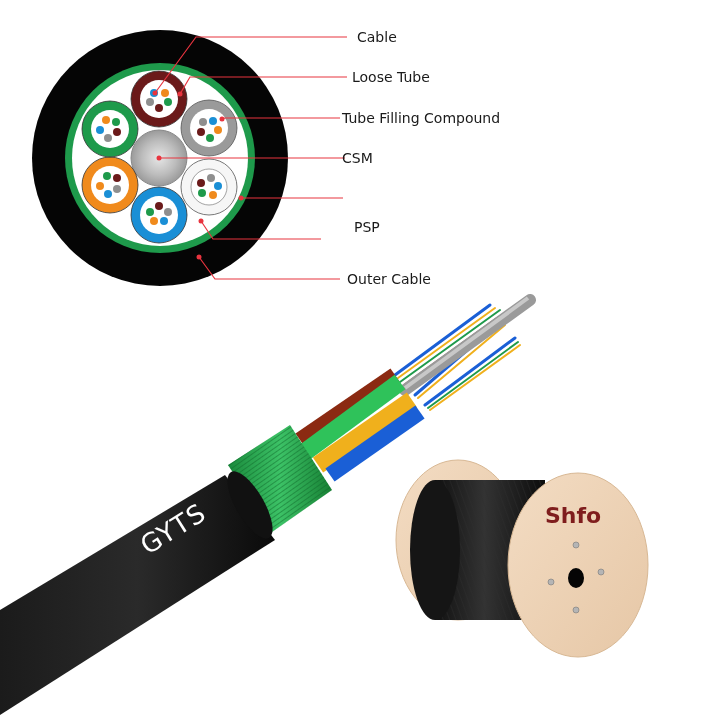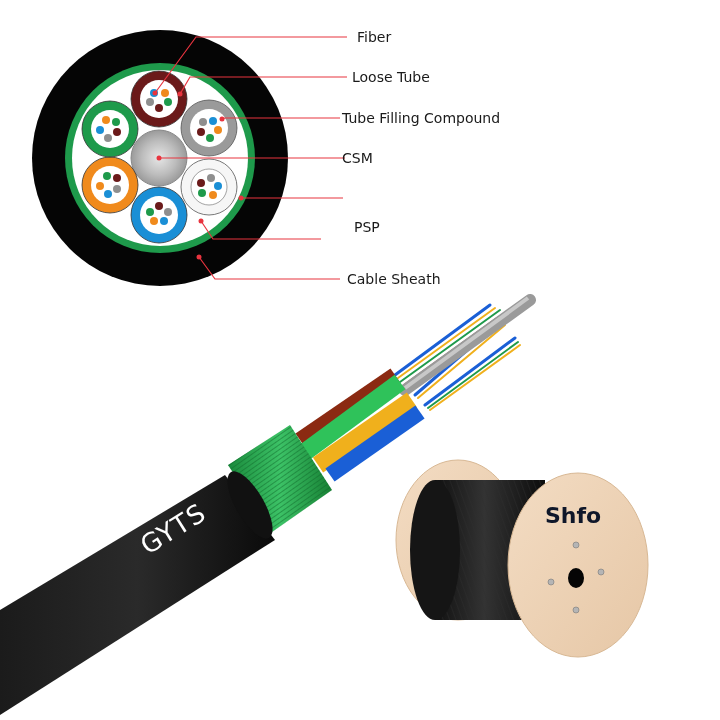--- a/index.html
+++ b/index.html
@@ -166,23 +166,23 @@
       <ellipse cx="435" cy="550" rx="25" ry="70" fill="#151515"></ellipse>
       <ellipse cx="578" cy="565" rx="70" ry="92" fill="url(#woodGrad)" stroke="#d8b894" stroke-width="1"></ellipse>
       <ellipse cx="576" cy="578" rx="8" ry="10" fill="#050505"></ellipse>
       <circle cx="576" cy="545" r="3" fill="#b5b5b5" stroke="#777" stroke-width="0.6"></circle>
       <circle cx="601" cy="572" r="3" fill="#b5b5b5" stroke="#777" stroke-width="0.6"></circle>
       <circle cx="551" cy="582" r="3" fill="#b5b5b5" stroke="#777" stroke-width="0.6"></circle>
       <circle cx="576" cy="610" r="3" fill="#b5b5b5" stroke="#777" stroke-width="0.6"></circle>
     </g>
   </svg>
 
-  <div class="label" style="left:357px; top:29px;">Fiber</div>
+  <div class="label" style="left:357px; top:29px;">Cable</div>
   <div class="label" style="left:352px; top:69px;">Loose Tube</div>
   <div class="label" style="left:342px; top:110px;">Tube Filling Compound</div>
   <div class="label" style="left:342px; top:150px;">CSM</div>
   <div class="label" style="left:354px; top:184px;margin-top:35px;">PSP</div>
-  <div class="label" style="left:347px; top:271px;">Cable Sheath</div>
+  <div class="label" style="left:347px; top:271px;">Outer Cable</div>
 
   <div style="position:absolute; left:135px; top:535px; font-size:26px; color:#ffffff; letter-spacing:1px; transform:rotate(-32deg); transform-origin:left top;">GYTS</div>
 
-  <div style="position:absolute; left:545px; top:503px; font-size:22px; font-weight:bold; color:#0f172a;">Shfo</div>
+  <div style="position:absolute; left:545px; top:503px; font-size:22px; font-weight:bold; color:#7f1d1d;">Shfo</div>
 </div>
 
 </body></html>

